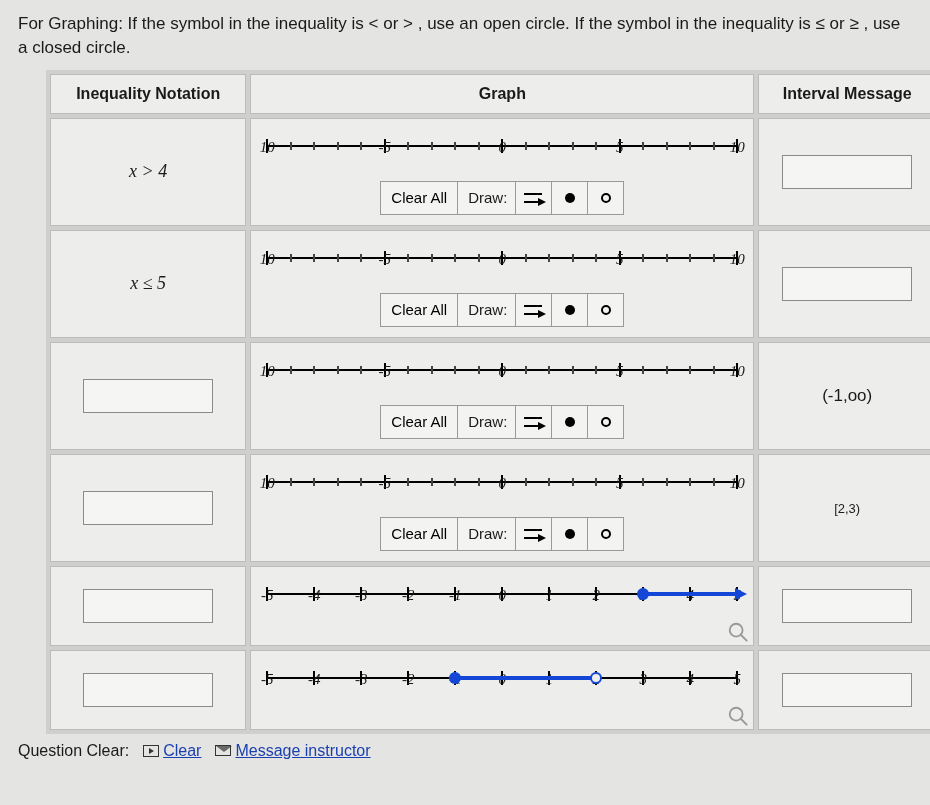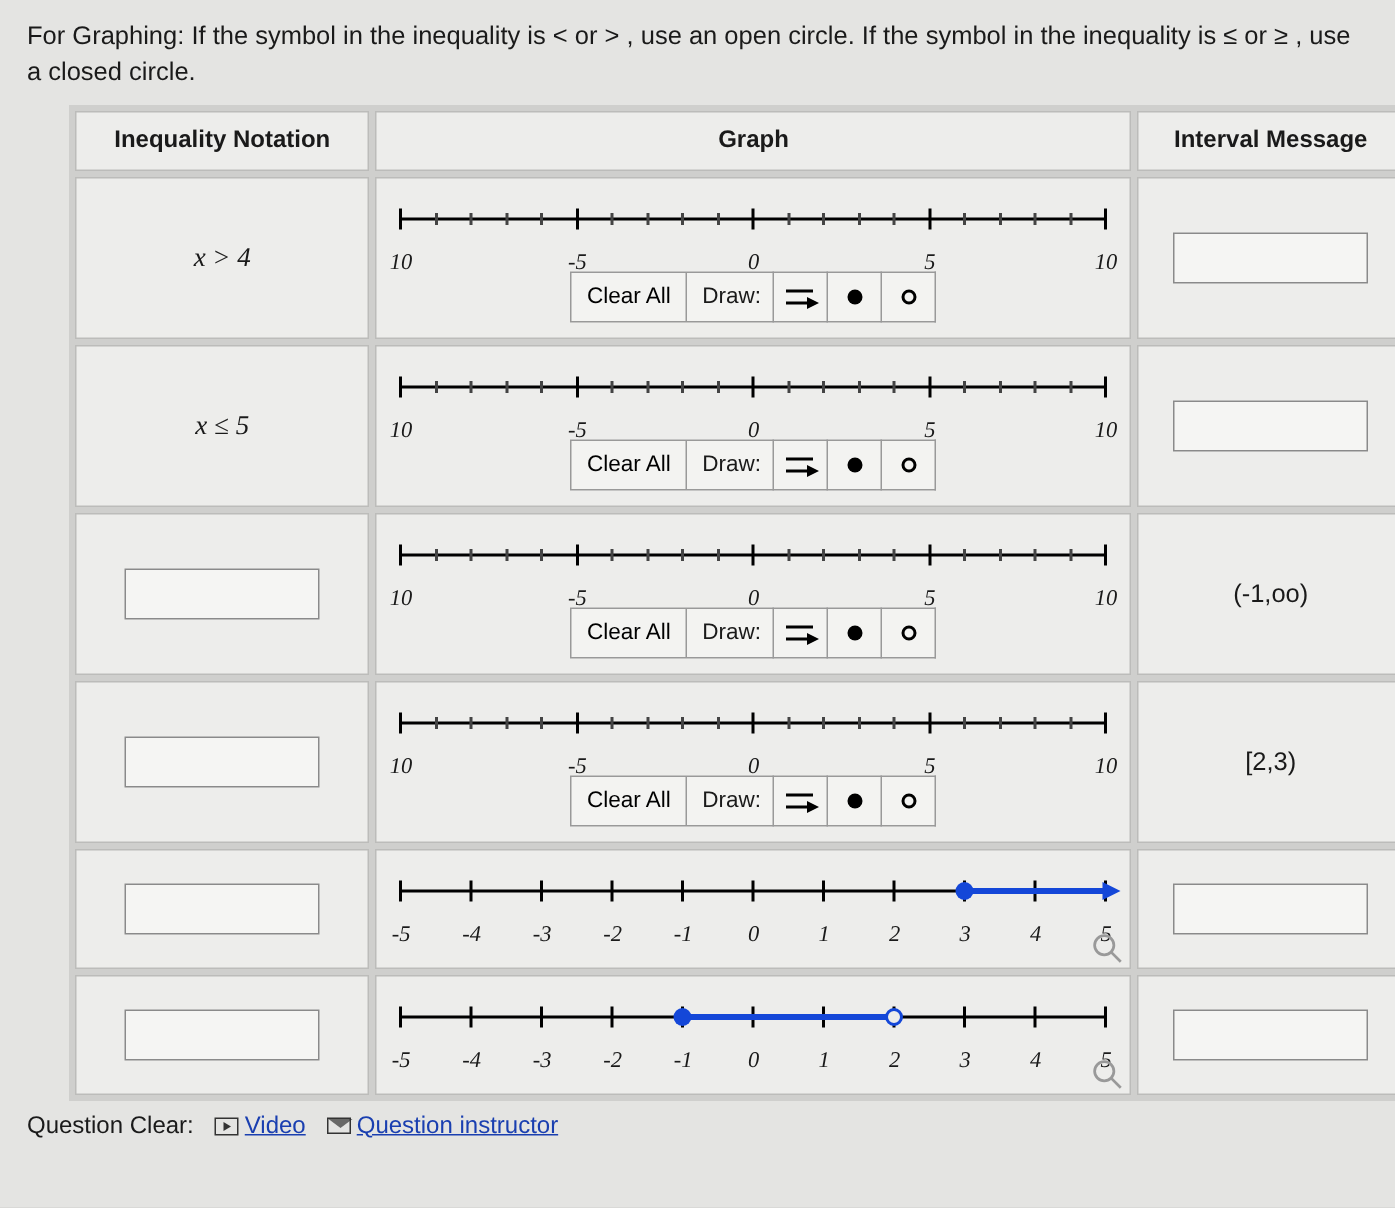--- a/index.html
+++ b/index.html
@@ -47,21 +47,21 @@
     height: 34px;
     border: 1px solid #8a8a8a;
     background: #f5f5f3;
     font-size: 15px;
     padding: 4px 6px;
   }
   .nl-wrap { position: relative; width: 490px; height: 44px; margin: 0 auto; }
   .nl-line { position: absolute; top: 14px; left: 10px; right: 10px; height: 2px; background: #000; }
   .nl-tick { position: absolute; top: 8px; width: 2px; height: 14px; background: #000; transform: translateX(-1px); }
   .nl-tick.minor { top: 11px; height: 8px; background: #444; }
-  .nl-label { position: absolute; top: 36px; font-size: 15px; font-style: italic; transform: translateX(-50%); font-family: Georgia, serif; }
+  .nl-label { position: absolute; top: 8px; font-size: 15px; font-style: italic; transform: translateX(-50%); font-family: Georgia, serif; }
   .tools-row { margin-top: 6px; display: flex; justify-content: center; align-items: stretch; gap: 0; }
   .btn {
     border: 1px solid #999;
     background: #f3f3f1;
     padding: 6px 10px;
     font-size: 15px;
     cursor: pointer;
     display: inline-flex;
     align-items: center;
     justify-content: center;
@@ -324,21 +324,21 @@
               </svg>
             </span>
             <span class="tool-icon">
               <span class="dot-closed"></span>
             </span>
             <span class="tool-icon">
               <span class="dot-open"></span>
             </span>
           </div>
         </td>
-        <td class="col-interval"><span style="font-size: 17px; text-align: center;">[2,3)</span></td>
+        <td class="col-interval"><span style="font-size: 13px; text-align: center;">[2,3)</span></td>
       </tr>
       <tr>
         <td class="col-ineq"><input class="answer-box" style=""></td>
         <td class="col-graph" style="padding-top: 12px; padding-bottom: 22px;">
           <div class="nl-wrap">
             <div class="nl-line"></div>
             <div class="nl-tick" style="left: 10px;"></div>
             <div class="nl-label" style="left: 10px;">-5</div>
             <div class="nl-tick" style="left: 57px;"></div>
             <div class="nl-label" style="left: 57px;">-4</div>
@@ -409,19 +409,19 @@
         </td>
         <td class="col-interval"><input class="answer-box" style=""></td>
       </tr>
     </tbody>
 </table>
 
 <div class="qhelp">
   <span>Question Clear:</span>
   <a href="#">
     <span class="vid-icon"></span>
-    <span>Video</span>
+    <span>Clear</span>
   </a>
   <a href="#">
     <span class="mail-icon"></span>
-    <span>Question instructor</span>
+    <span>Message instructor</span>
   </a>
 </div>
 
 </body></html>

